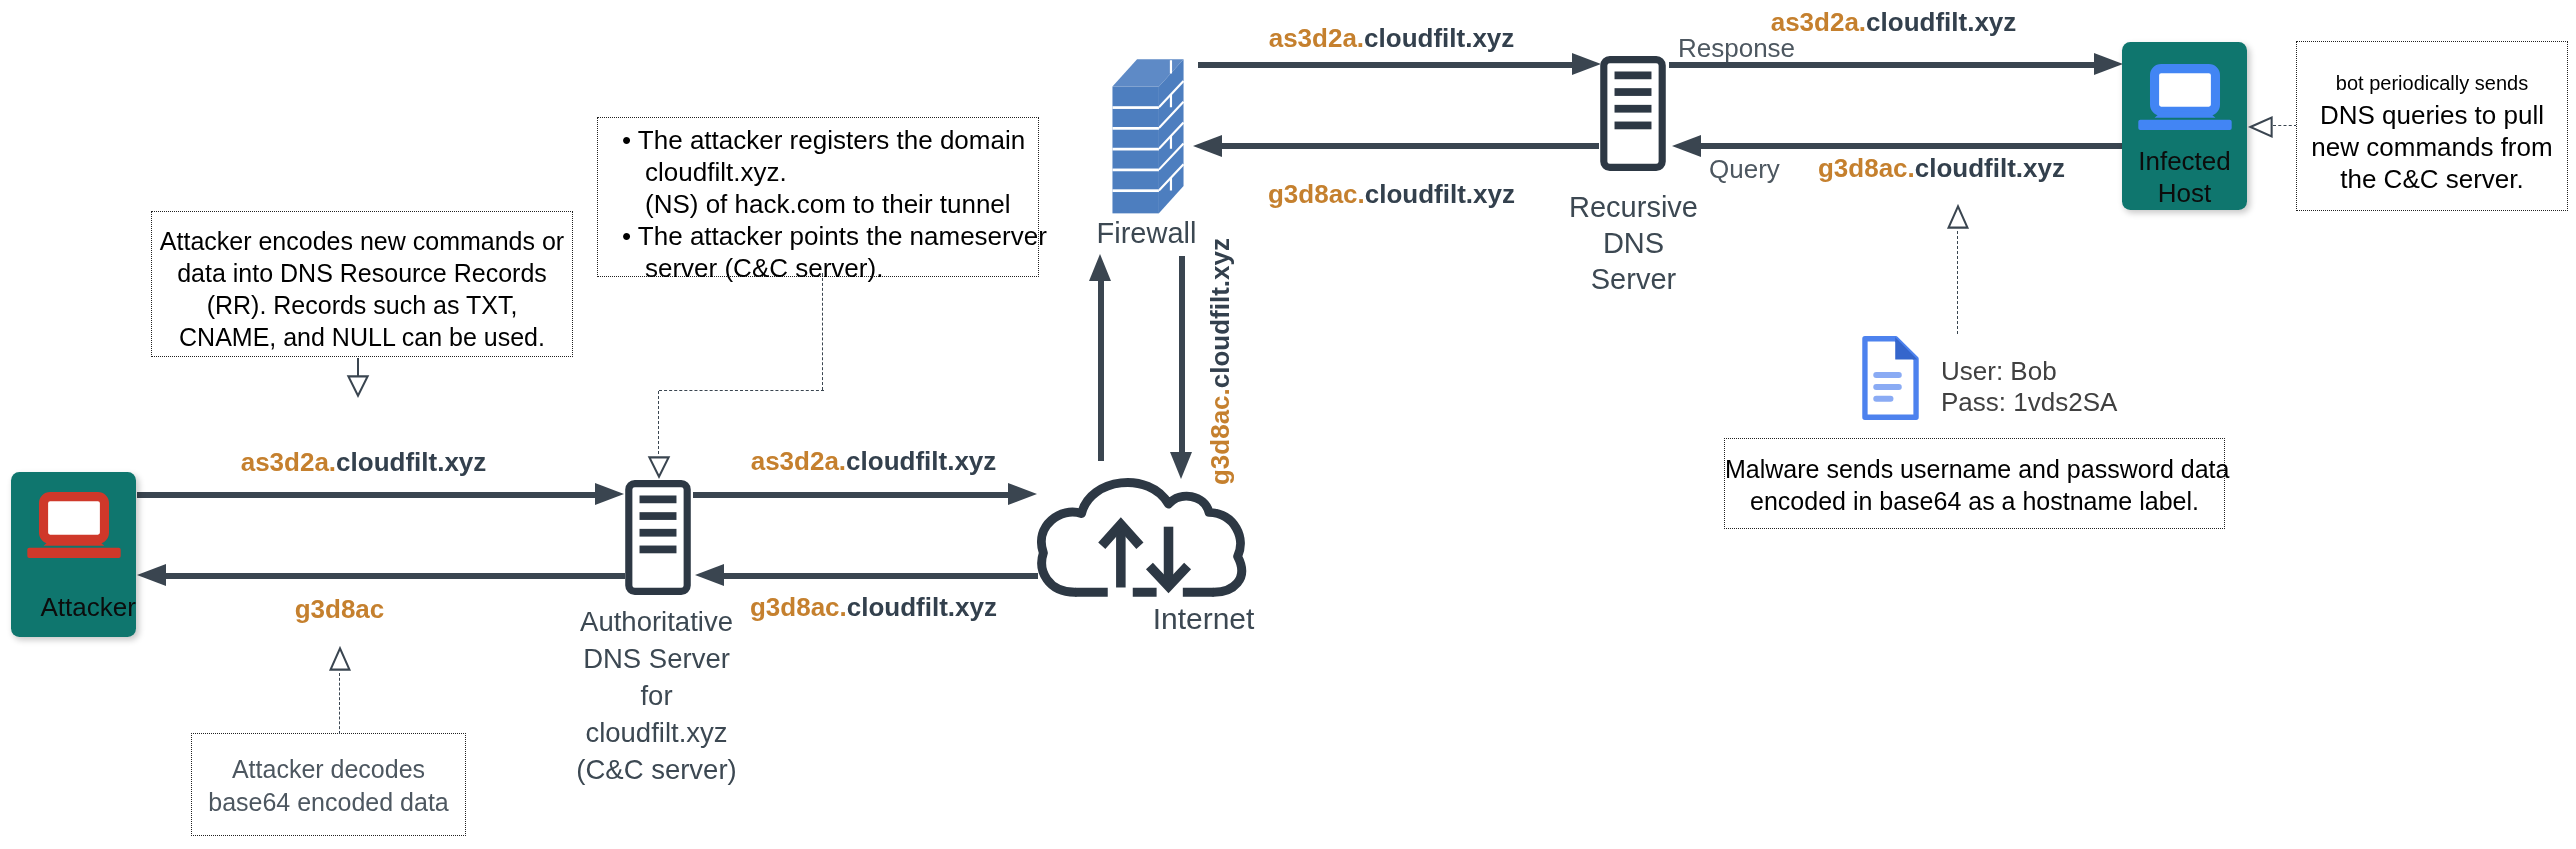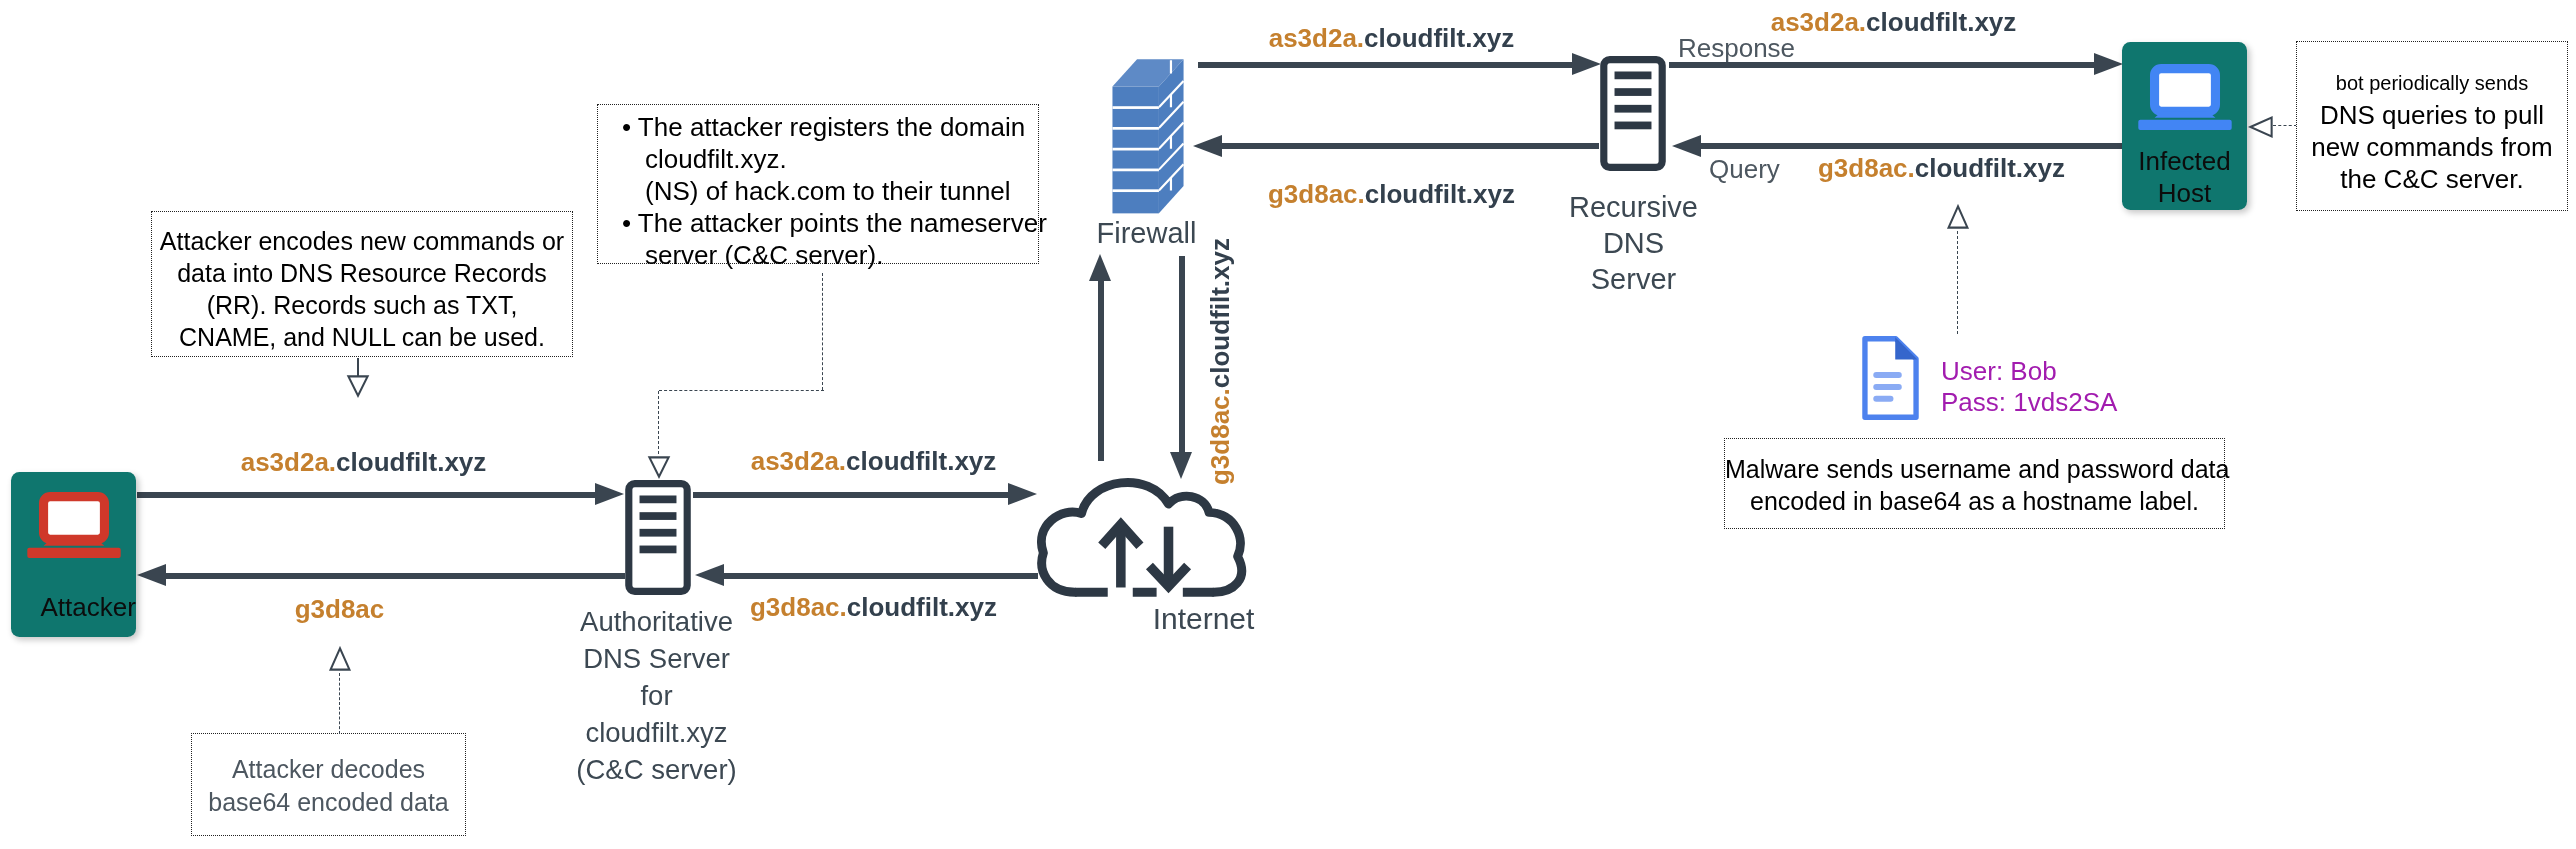--- a/index.html
+++ b/index.html
@@ -25,39 +25,39 @@
   
   .edge-label{position:absolute;font-size:26px;font-weight:700;text-align:center;white-space:nowrap;}
   .edge-label .sub{color:#c5802e;}
   .edge-label .dom{color:#33404d;}
   .tag{position:absolute;font-size:26px;color:#4d5760;white-space:nowrap;}
   .node-label{position:absolute;font-size:29px;color:#3c4852;text-align:center;white-space:nowrap;}
   .node-label .row{line-height:36px;}
   .card{position:absolute;background:#0f766e;border-radius:8.4px;box-shadow:2.4px 3px 6px rgba(0,0,0,0.22);}
   .card-label{position:absolute;left:0;right:0;text-align:center;color:#0c0c0c;font-size:26px;line-height:32px;}
   .vlabel{position:absolute;left:1094px;top:347px;width:251px;height:29px;transform:rotate(-90deg);transform-origin:center;text-align:center;font-size:26px;font-weight:700;white-space:nowrap;}
-  .creds{position:absolute;font-size:26px;line-height:31px;color:#a21caf;white-space:nowrap;}
+  .creds{position:absolute;font-size:26px;line-height:31px;color:#404040;white-space:nowrap;}
 </style>
 </head>
 <body>
 
 <div class="stage">
 
   <div class="note" style="left:151px;top:211px;width:422px;height:146px;padding-top:13px;">
     <div class="ln">Attacker encodes new commands or</div>
     <div class="ln">data into DNS Resource Records</div>
     <div class="ln">(RR). Records such as TXT,</div>
     <div class="ln">CNAME, and NULL can be used.</div>
   </div>
   <div class="thinv" style="left:357px;top:358px;height:18px;"></div>
   <svg class="abs" style="left:346px;top:374px;" width="24" height="24" viewBox="0 0 40 40">
       <polygon points="4,4 36,4 20,36" fill="#fff" stroke="#3a4550" stroke-width="3.5"></polygon>
     </svg>
 
-  <div class="note bullets" style="left:597px;top:104px;width:442px;height:160px;padding-top:6px;">
+  <div class="note bullets" style="left:597px;top:117px;width:442px;height:160px;padding-top:6px;">
     <div class="ln">• The attacker registers the domain</div>
     <div class="ln cont">cloudfilt.xyz.</div>
     <div class="ln cont">(NS) of hack.com to their tunnel</div>
     <div class="ln">• The attacker points the nameserver</div>
     <div class="ln cont">server (C&amp;C server).</div>
   </div>
   <div class="dashv" style="left:822px;top:273px;height:117px;"></div>
   <div class="dashh" style="left:659px;top:390px;width:165px;"></div>
   <div class="dashv" style="left:658px;top:391px;height:63px;"></div>
   <svg class="abs" style="left:647px;top:455px;" width="24" height="24" viewBox="0 0 40 40">

